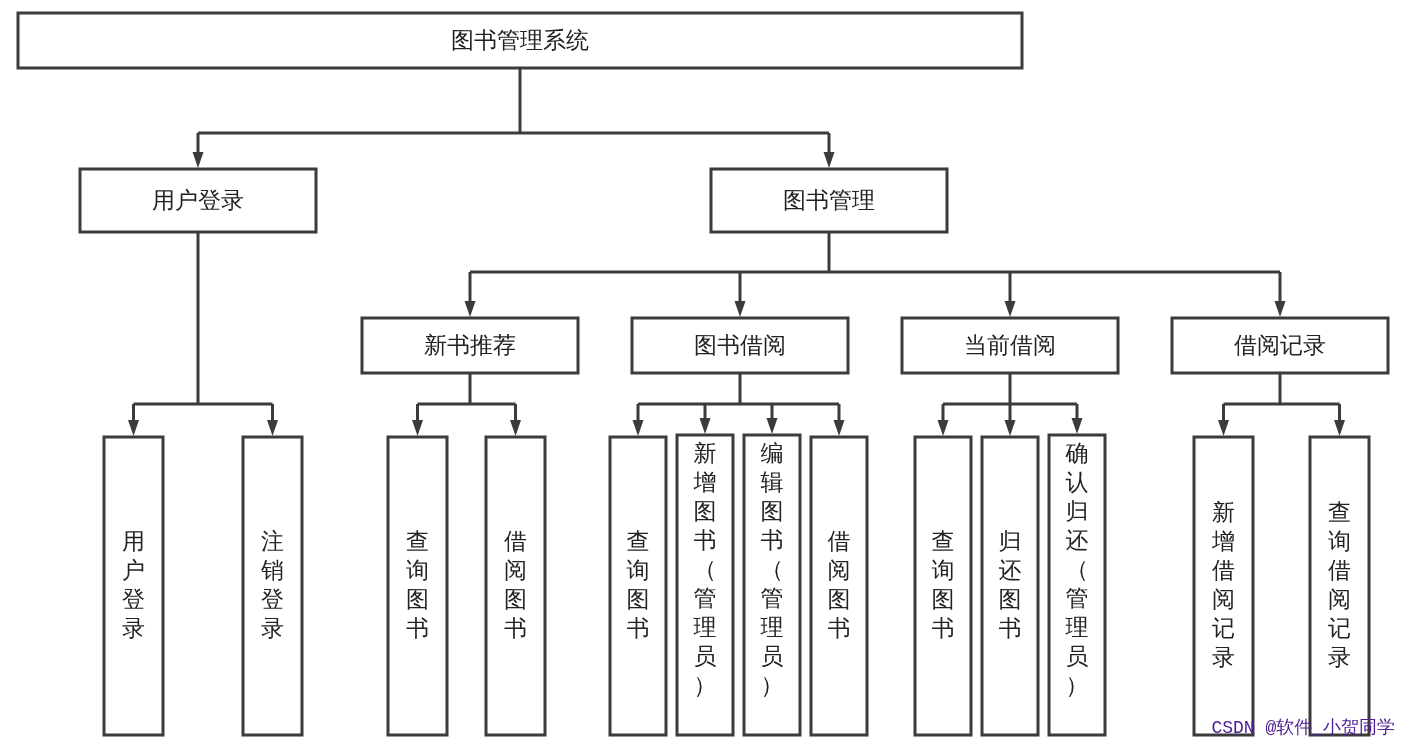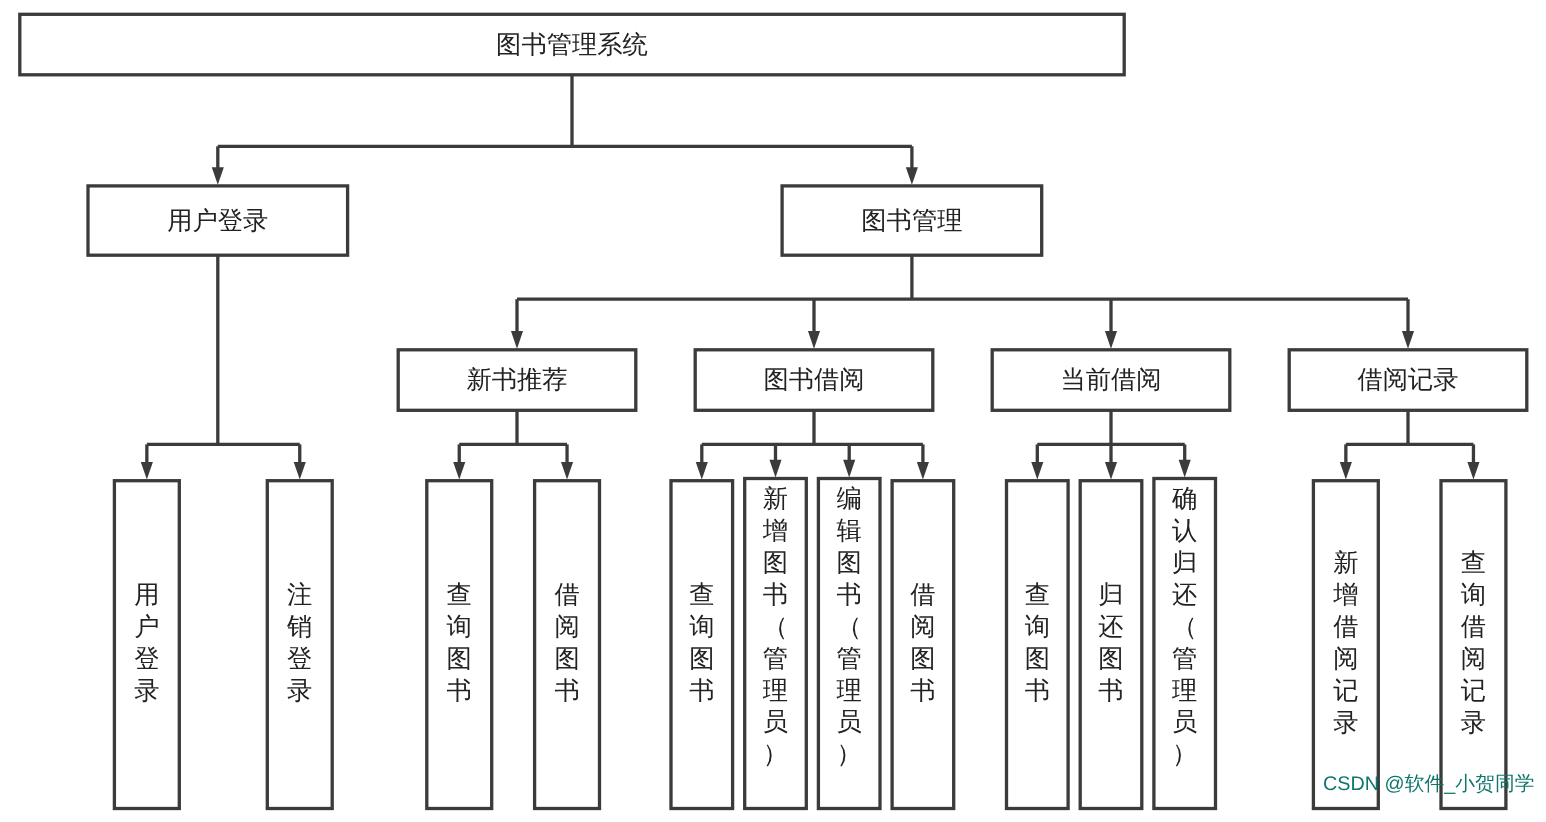--- a/index.html
+++ b/index.html
@@ -43,24 +43,24 @@
     stroke-width: 3;
     fill: none;
   }
   .edge-arrow {
     fill: #3b3b3b;
     stroke: none;
   }
   .watermark-text {
     position: absolute;
     right: 10px;
-    bottom: 23px;
-    font-family: Liberation Sans, sans-serif;
+    bottom: 8px;
+    font-family: Liberation Mono, monospace;
     font-size: 18px;
-    color: #0f766e;
+    color: #4c1d95;
     white-space: nowrap;
     pointer-events: none;
   }
 </style>
 </head>
 <body>
 
 <svg id="diagram-root" viewBox="0 0 1405 747">
     <g>
       <line x1="520" y1="68" x2="520" y2="133" class="edge-line"></line>

